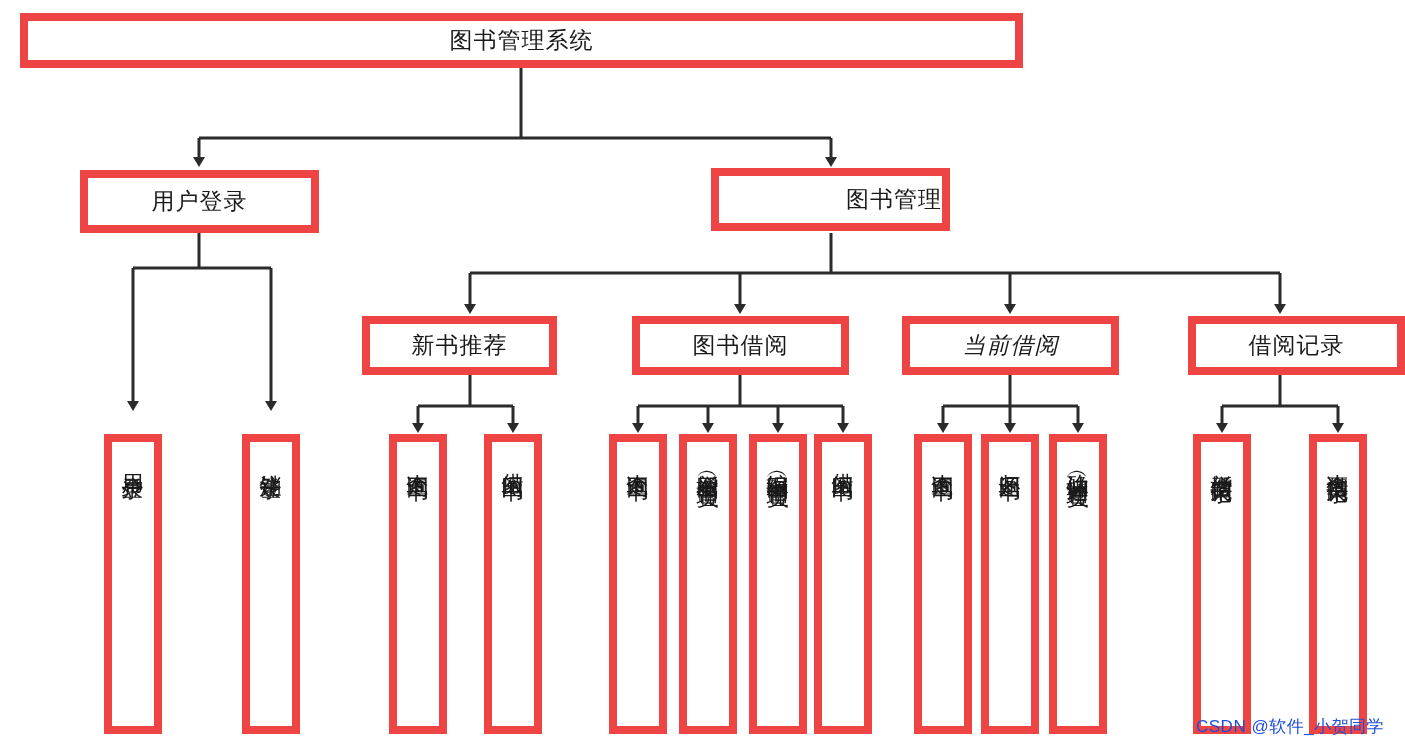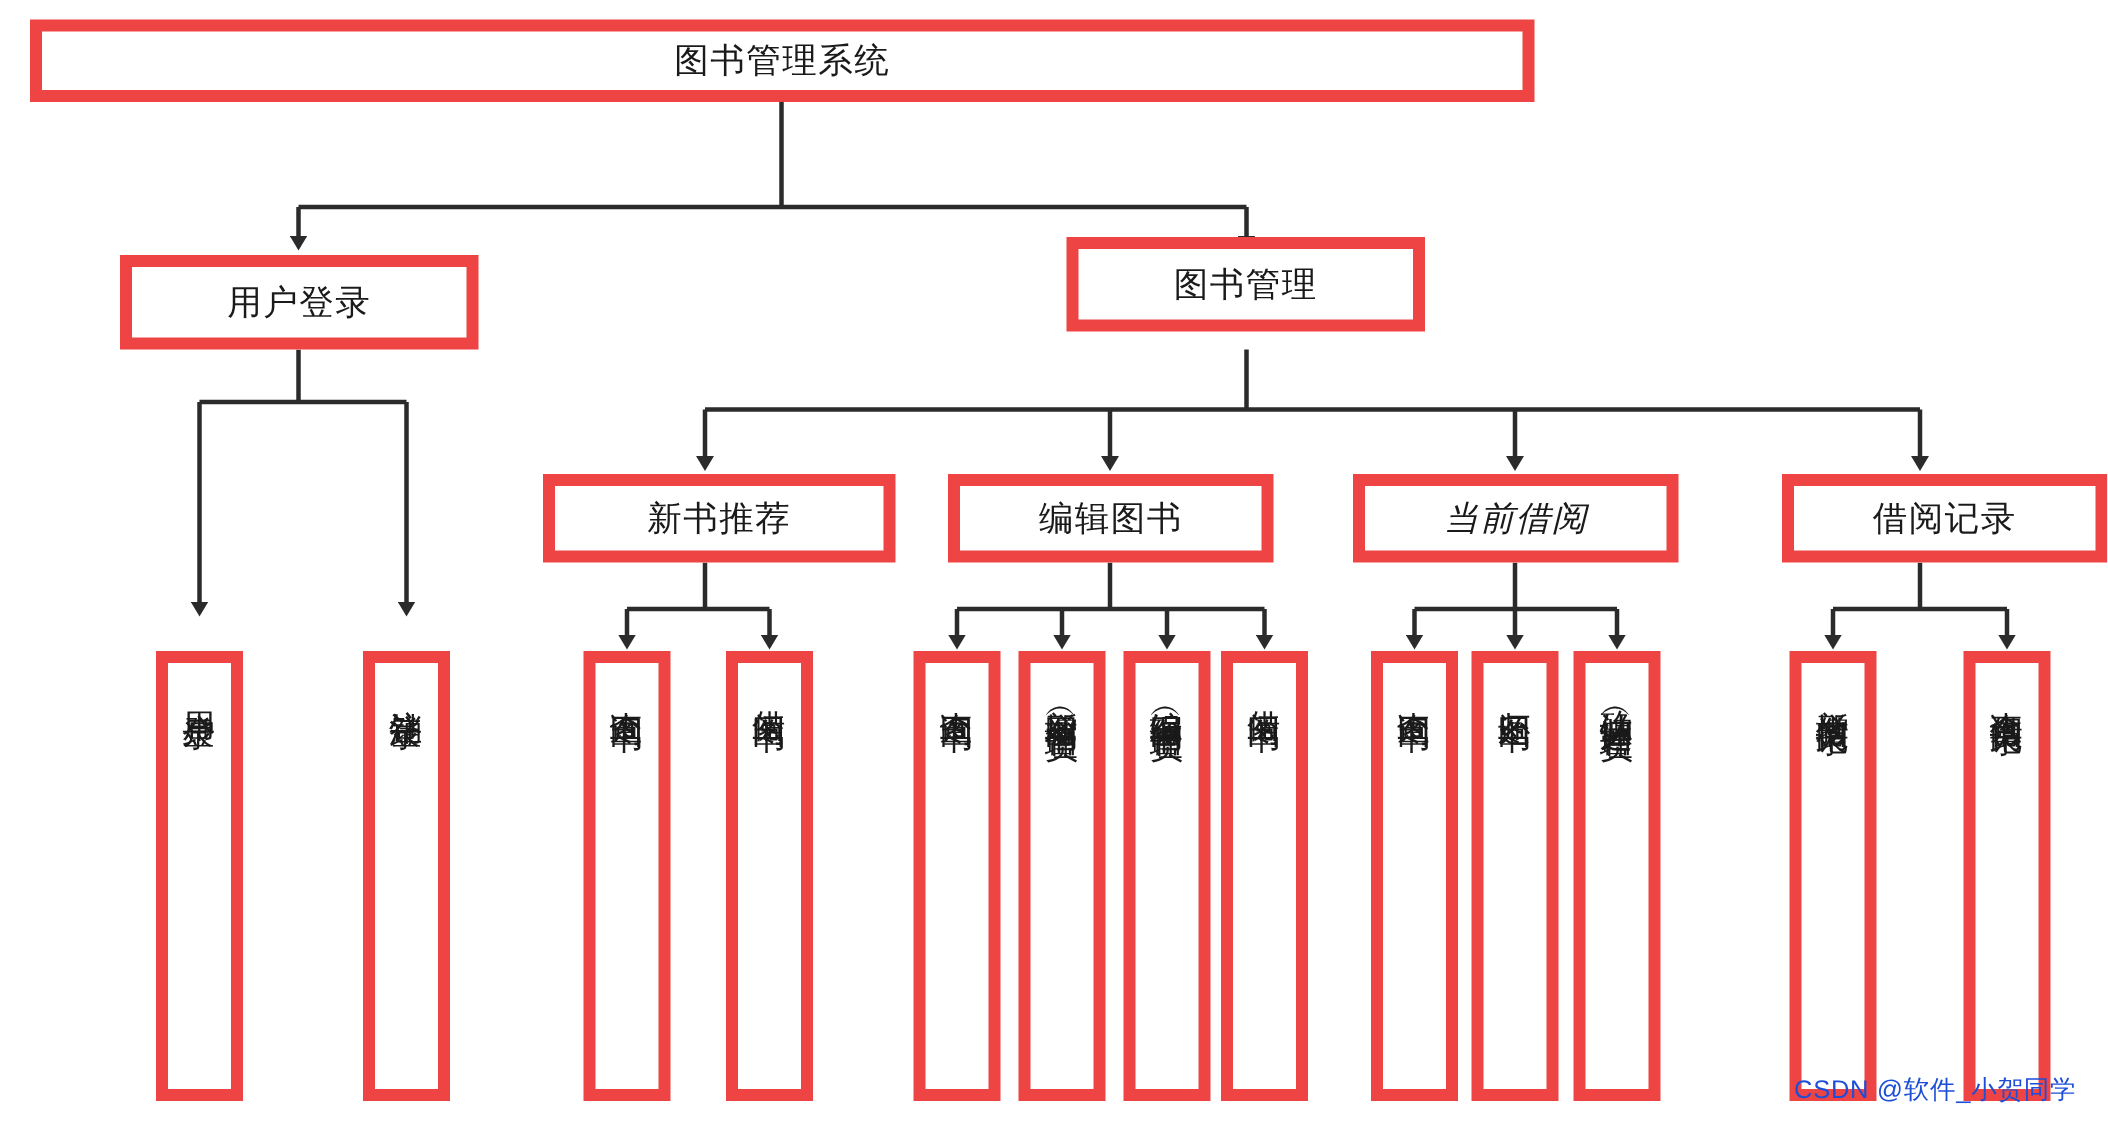--- a/index.html
+++ b/index.html
@@ -120,29 +120,29 @@
     </g>
   </svg>
 
   <div class="node horiz" style="left:20px; top:13px; width:1003px; height:55px;">
     <span class="label">图书管理系统</span>
   </div>
 
   <div class="node horiz" style="left:80px; top:170px; width:239px; height:63px;">
     <span class="label">用户登录</span>
   </div>
-  <div class="node horiz" style="left:711px; top:158px; width:239px; height:63px;">
+  <div class="node horiz" style="left:711px; top:168px; width:239px; height:63px;justify-content:flex-end;">
     <span class="label">图书管理</span>
   </div>
 
-  <div class="node horiz" style="left:362px; top:316px; width:235px; height:59px;">
+  <div class="node horiz" style="left:362px; top:316px; width:195px; height:59px;">
     <span class="label">新书推荐</span>
   </div>
   <div class="node horiz" style="left:632px; top:316px; width:217px; height:59px;">
-    <span class="label">编辑图书</span>
+    <span class="label">图书借阅</span>
   </div>
   <div class="node horiz" style="left:902px; top:316px; width:217px; height:59px;font-style:italic;">
     <span class="label">当前借阅</span>
   </div>
   <div class="node horiz" style="left:1172px; top:316px; width:217px; height:59px;margin-left:16px;">
     <span class="label">借阅记录</span>
   </div>
 
   <div class="node vert" style="left:104px; top:434px; width:58px; height:300px;">
     <span class="label">用户登录</span>

